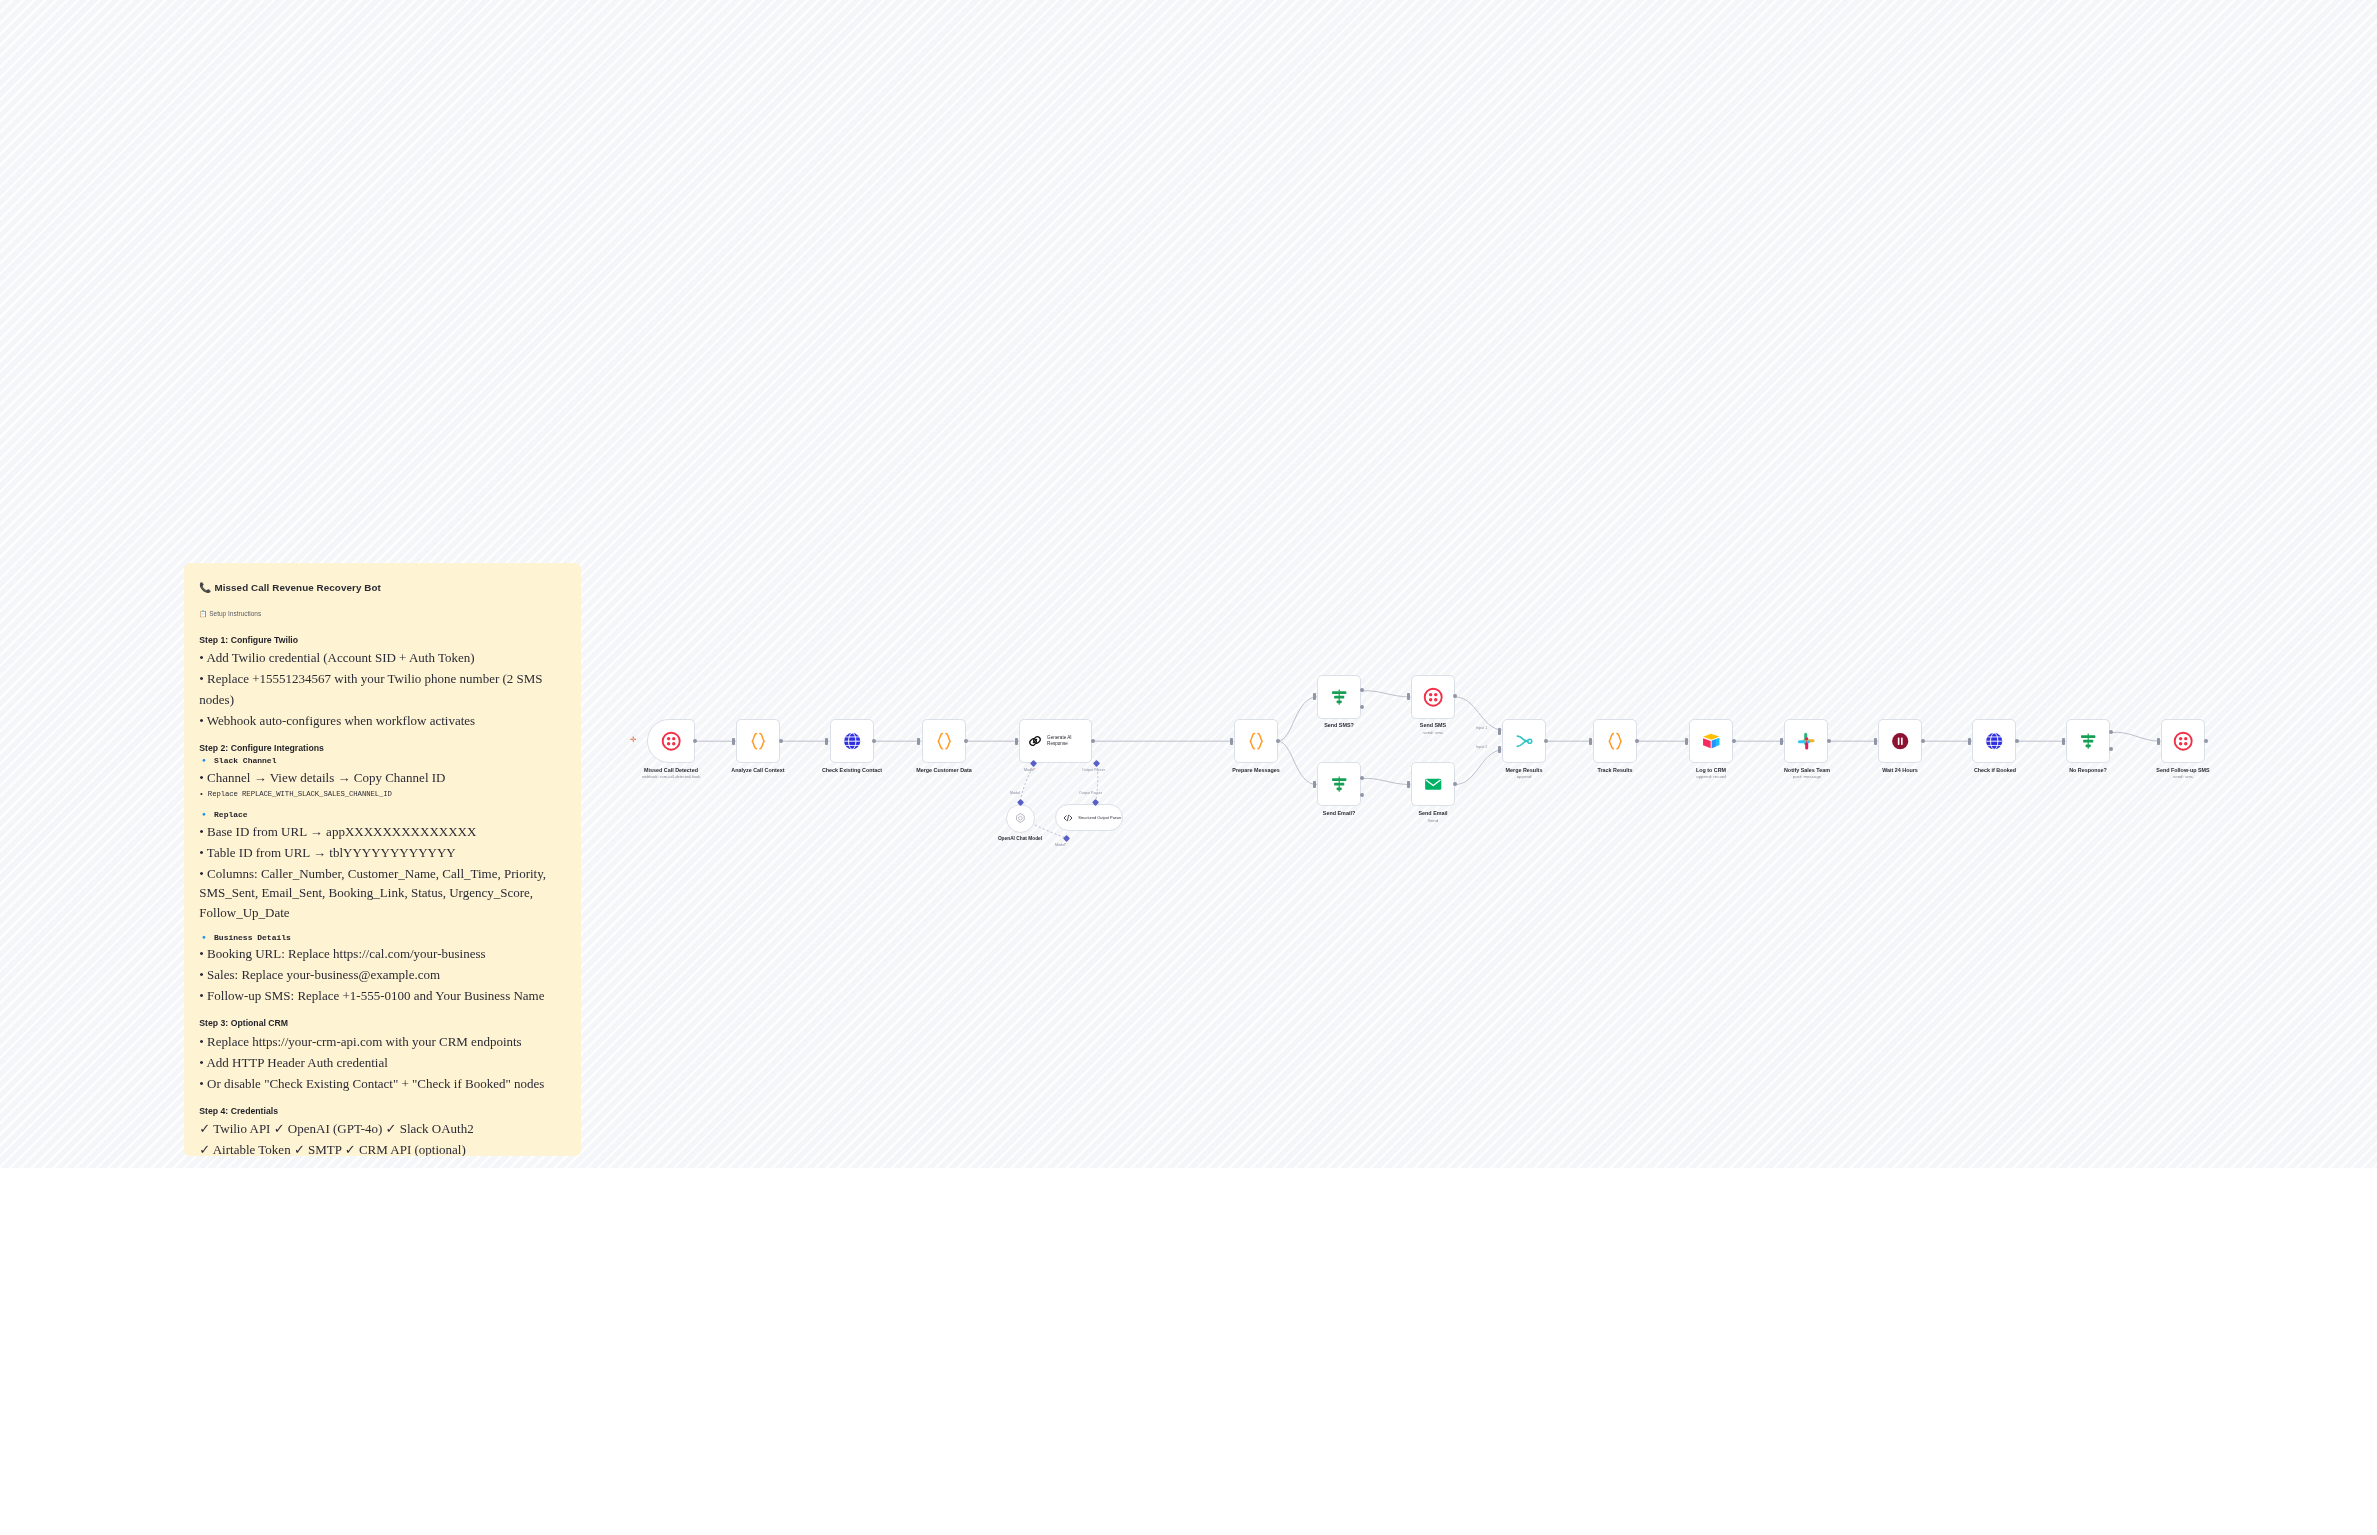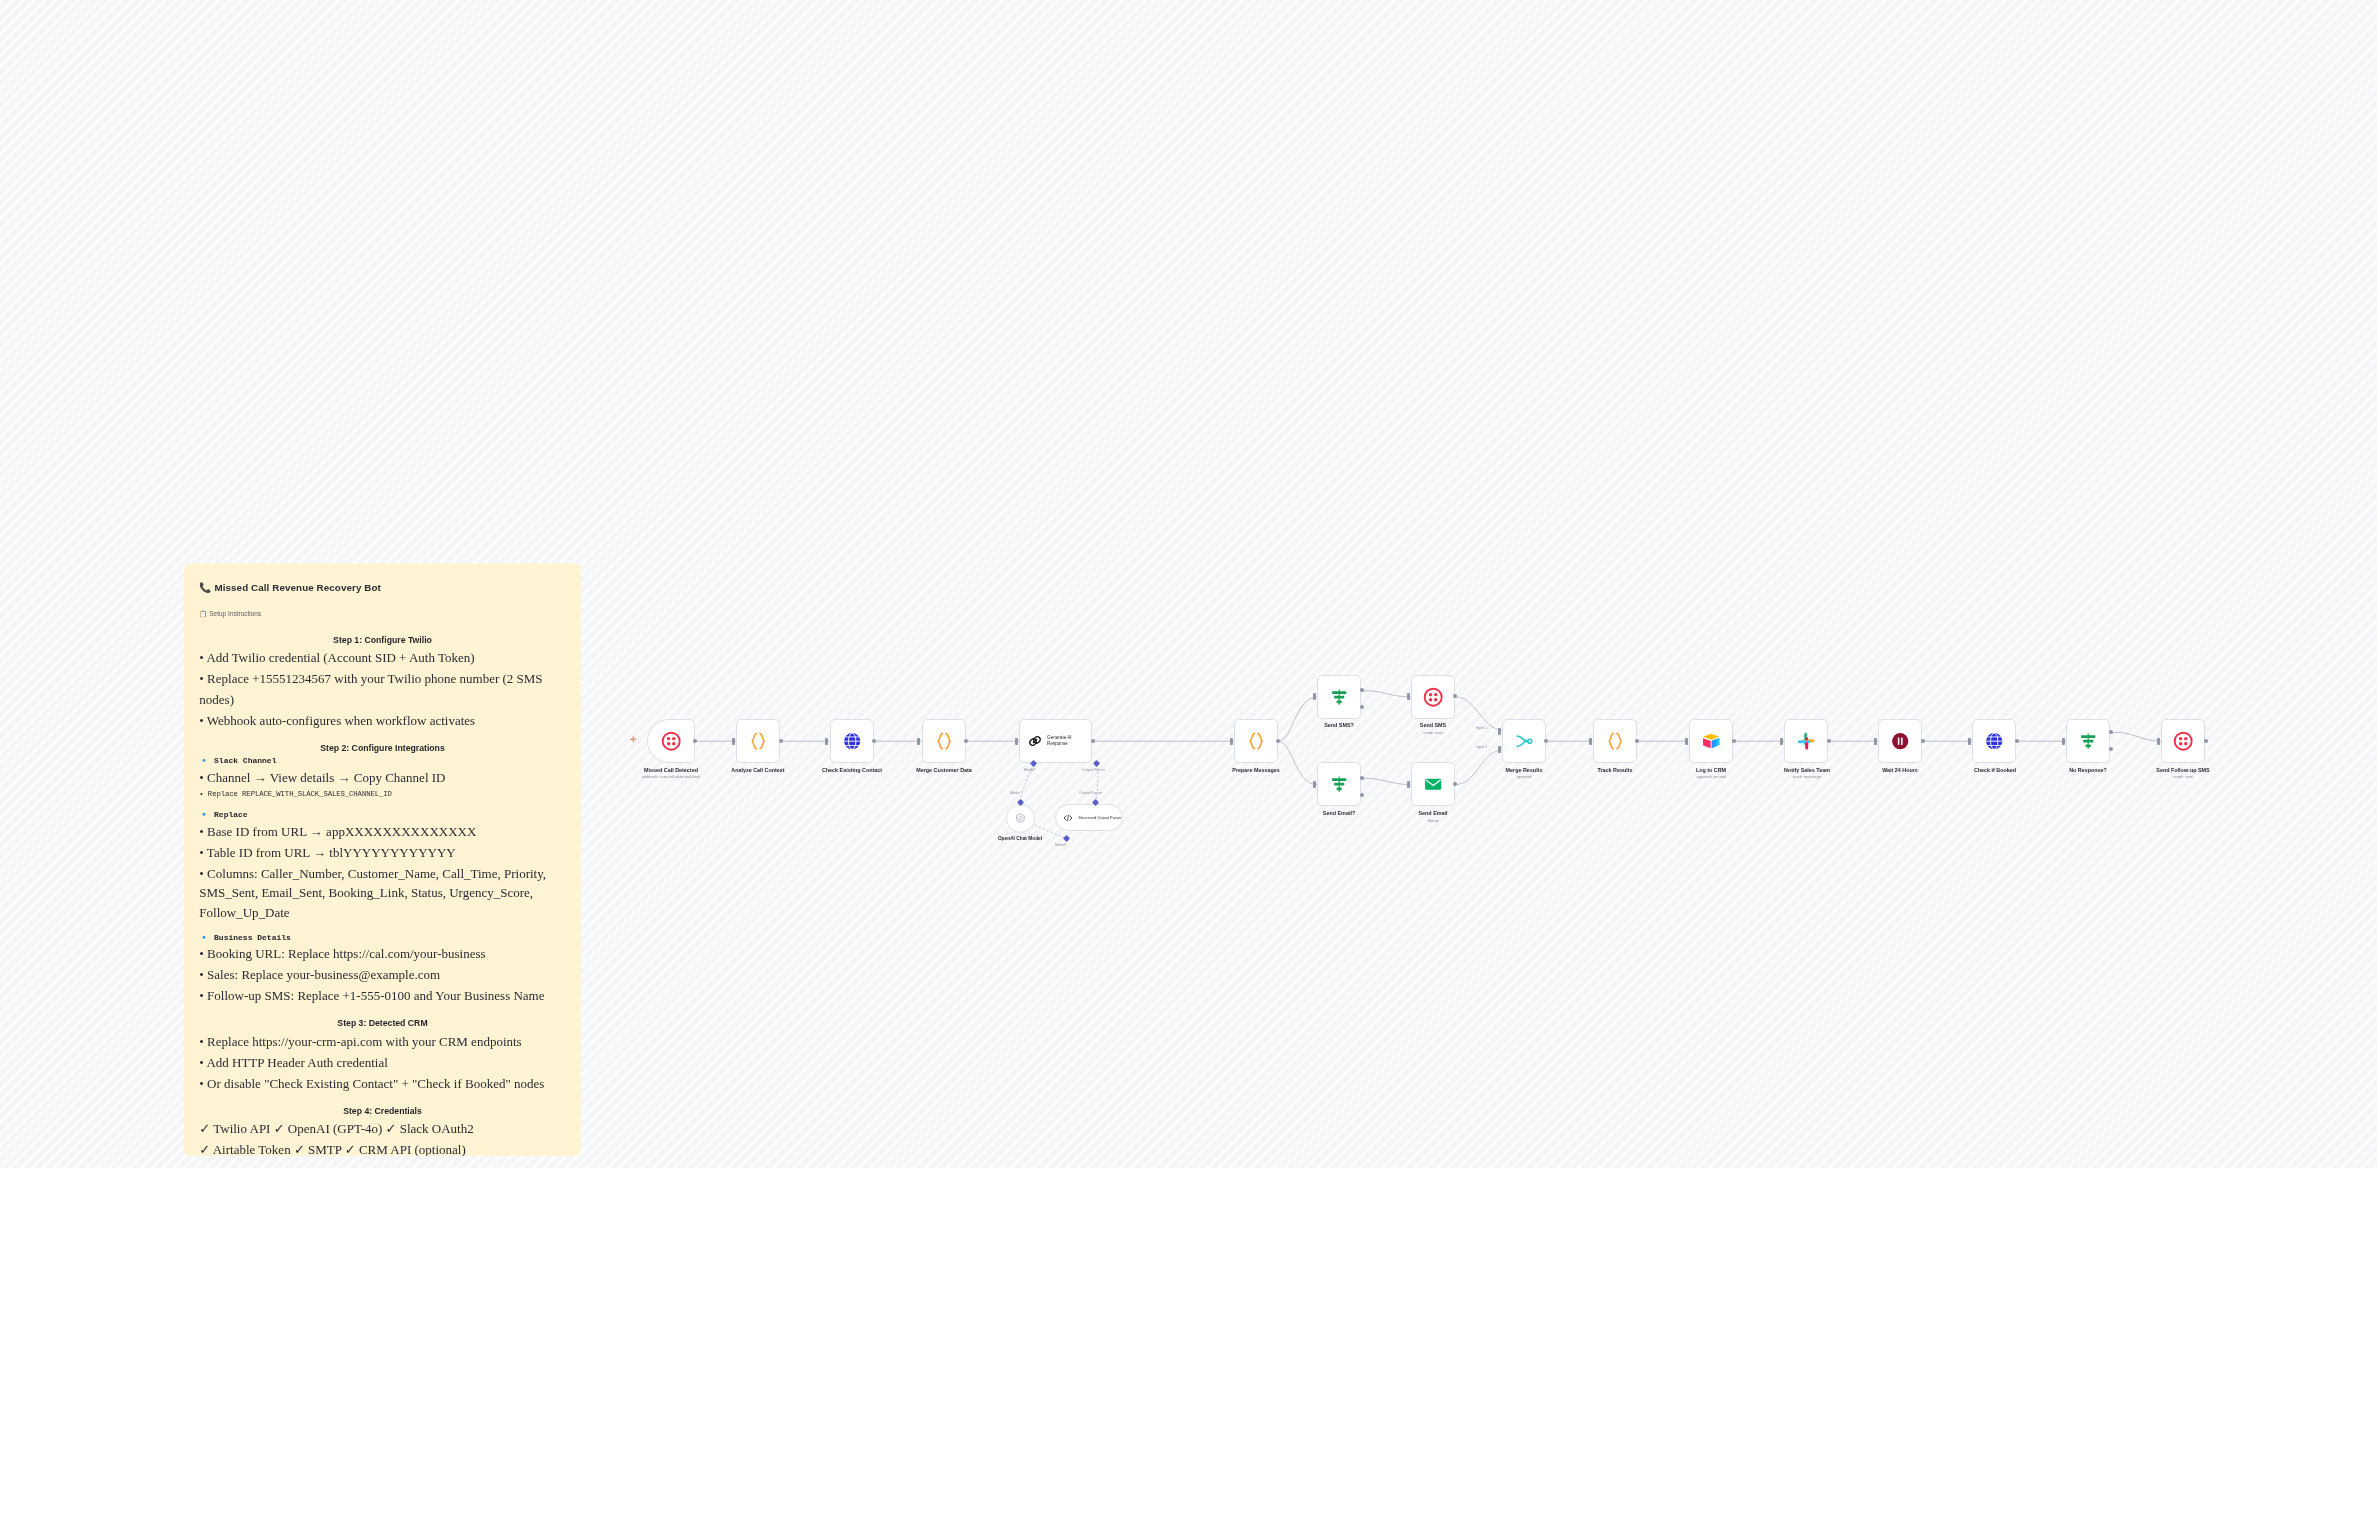--- a/index.html
+++ b/index.html
@@ -41,21 +41,20 @@
   }
   #sticky .s-sub {
     font-size: 6.5px; font-weight: 400;
     color: #5c5c68;
     margin-bottom: 17px;
   }
   #sticky .s-h {
     font-size: 8.7px; font-weight: 700;
     margin-top: 12px; margin-bottom: 3.4px;
     color: #1f1f29;
-    text-align: center;
   }
   #sticky .s-h:first-of-type { margin-top: 0; }
   #sticky .s-sh {
     font-size: 8px; font-weight: 700;
     margin-top: 10.2px; margin-bottom: 2.6px;
     color: #1f1f29;
     font-family: Liberation Mono, monospace;
   }
   #sticky .s-li {
     font-size: 13px; line-height: 1.55;
@@ -223,21 +222,21 @@
     <div class="s-sh">🔹 Replace</div>
     <div class="s-li">• Base ID from URL → appXXXXXXXXXXXXXX</div>
     <div class="s-li">• Table ID from URL → tblYYYYYYYYYYYY</div>
     <div class="s-li wrap">• Columns: Caller_Number, Customer_Name, Call_Time, Priority, SMS_Sent, Email_Sent, Booking_Link, Status, Urgency_Score, Follow_Up_Date</div>
 
     <div class="s-sh">🔹 Business Details</div>
     <div class="s-li">• Booking URL: Replace https://cal.com/your-business</div>
     <div class="s-li">• Sales: Replace your-business@example.com</div>
     <div class="s-li">• Follow-up SMS: Replace +1-555-0100 and Your Business Name</div>
 
-    <div class="s-h">Step 3: Detected CRM</div>
+    <div class="s-h">Step 3: Optional CRM</div>
     <div class="s-li">• Replace https://your-crm-api.com with your CRM endpoints</div>
     <div class="s-li">• Add HTTP Header Auth credential</div>
     <div class="s-li">• Or disable "Check Existing Contact" + "Check if Booked" nodes</div>
 
     <div class="s-h">Step 4: Credentials</div>
     <div class="s-li">✓ Twilio API ✓ OpenAI (GPT-4o) ✓ Slack OAuth2</div>
     <div class="s-li">✓ Airtable Token ✓ SMTP ✓ CRM API (optional)</div>
 
     <div class="foot-h">⚙ Workflow</div>
     <div class="foot-flow">Missed Call → Analyze Context → CRM Lookup → AI Response → SMS/Email → Merge Results → Track Sent → Log Airtable → Slack Notify → 24h Wait → Check Booking → Follow-up SMS</div>

